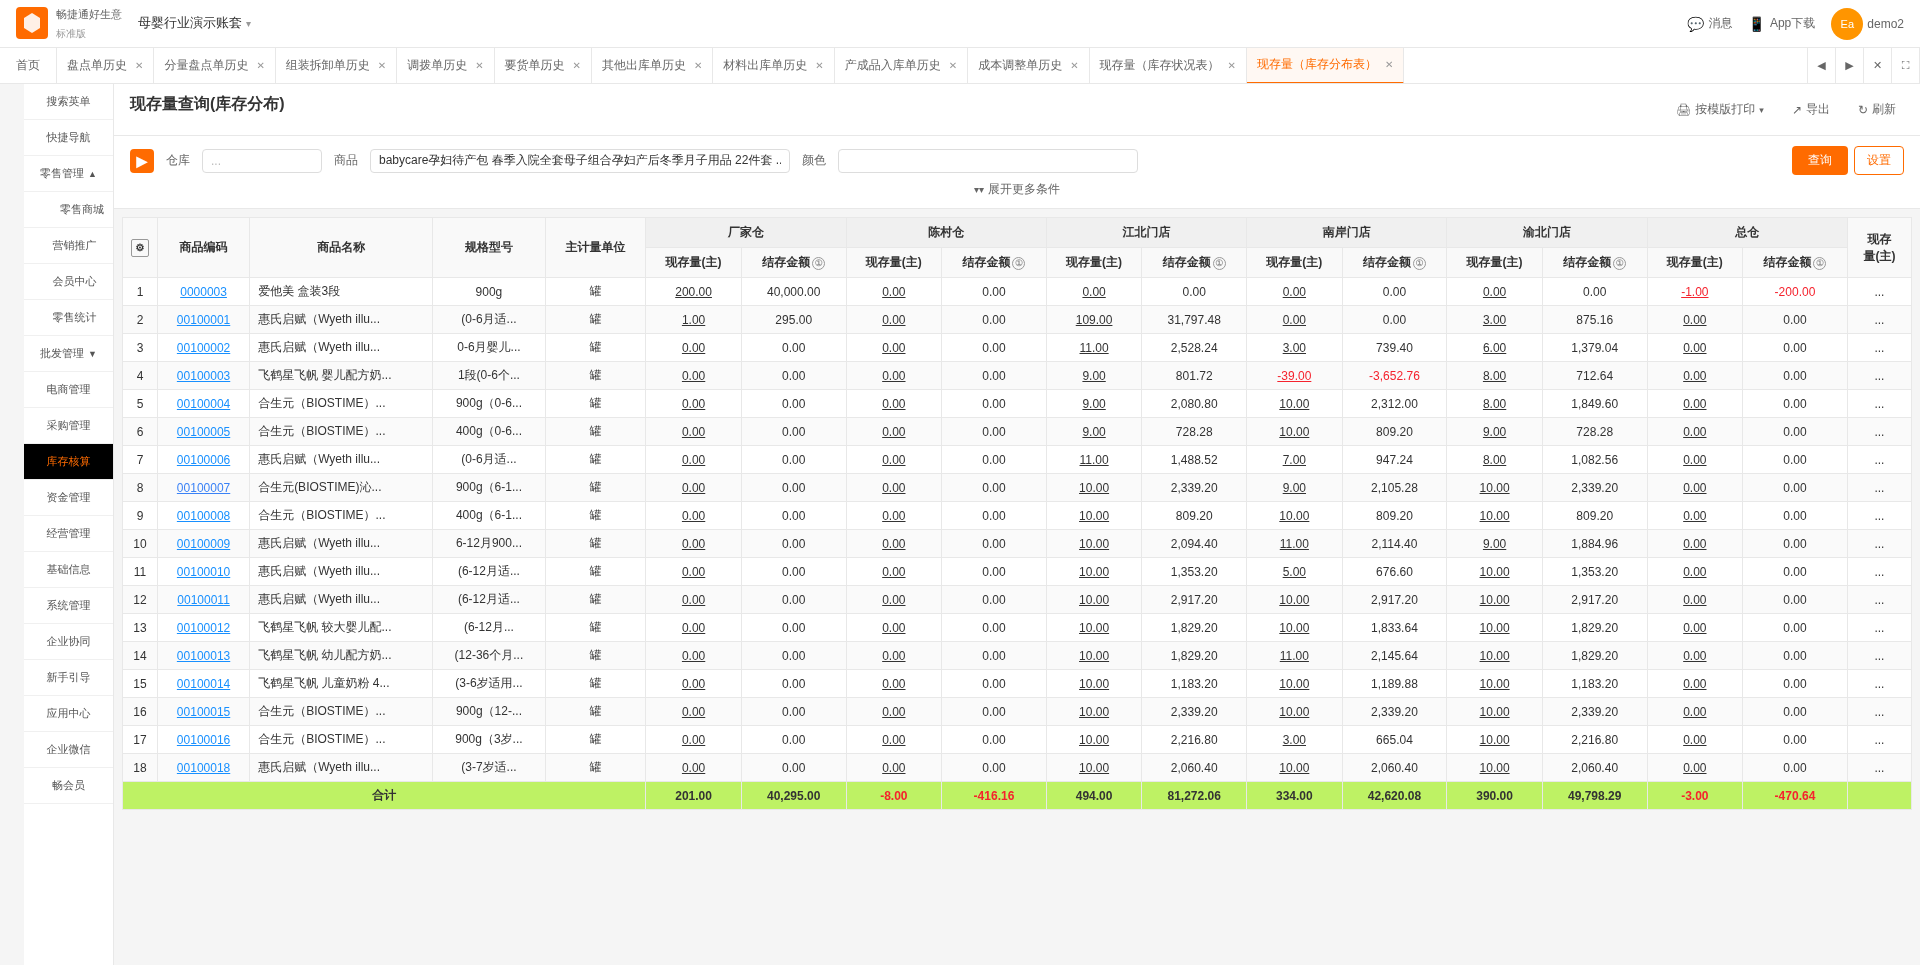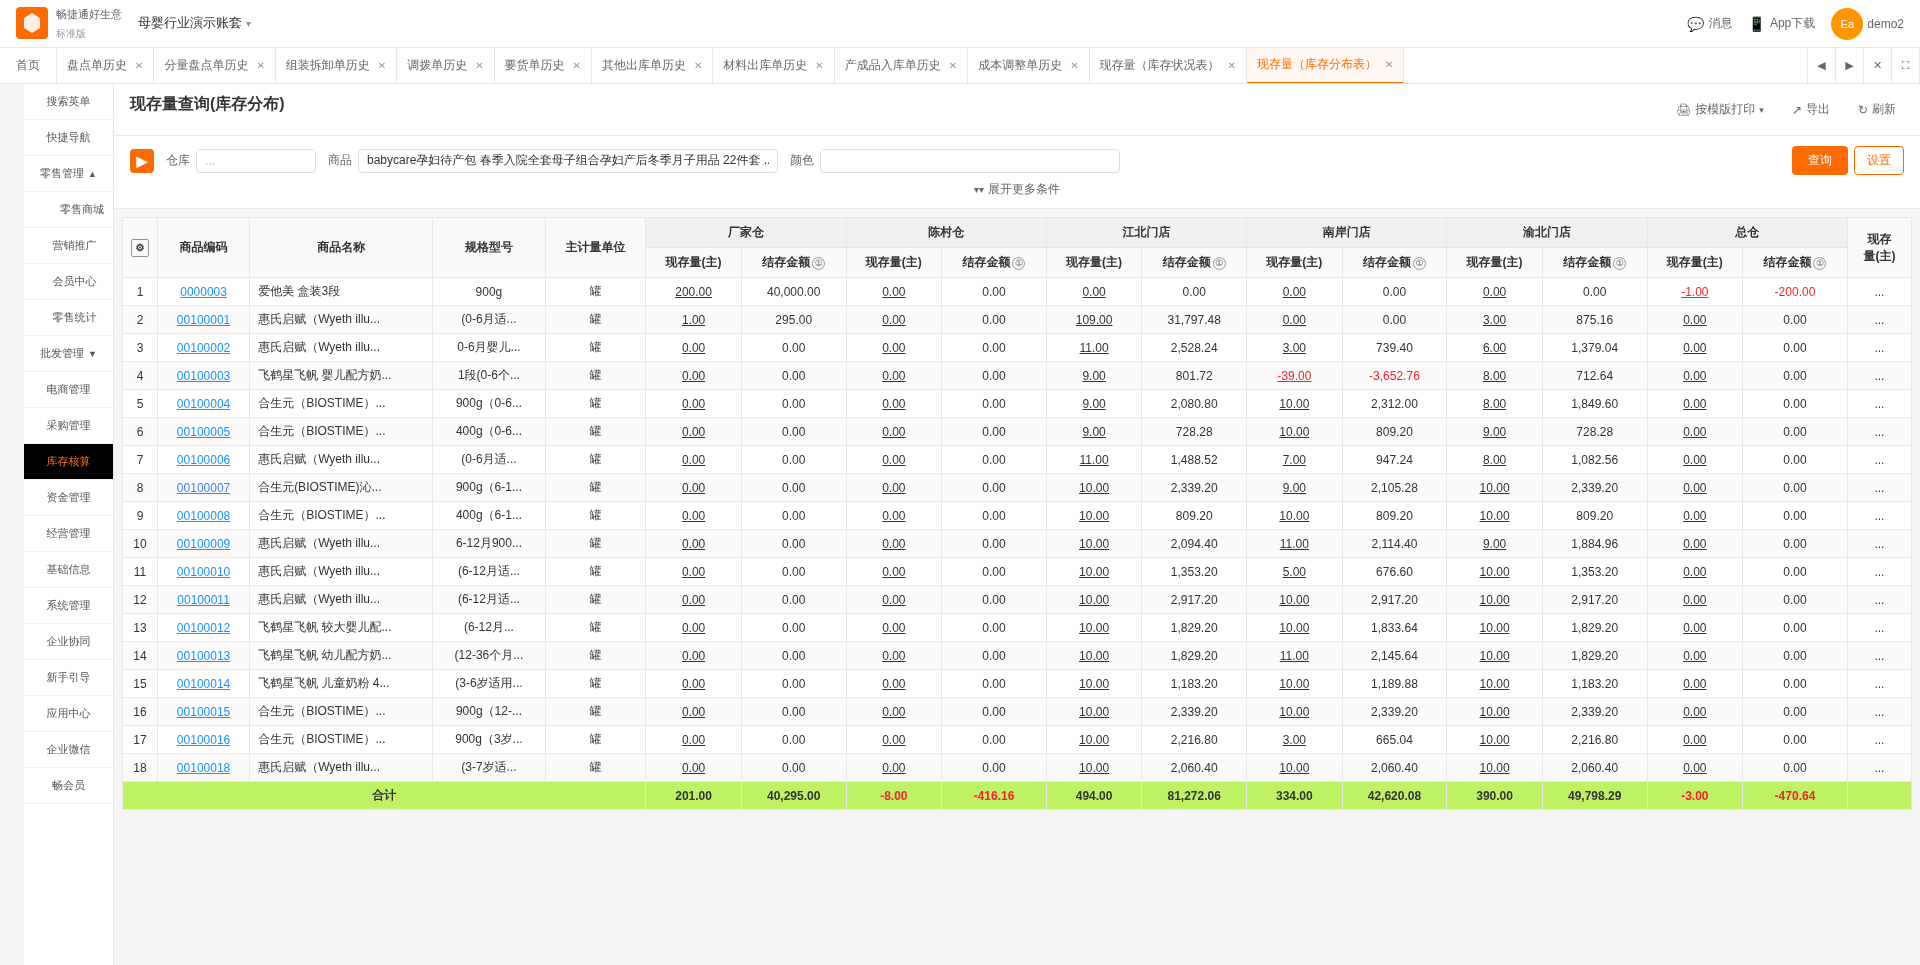--- a/index.html
+++ b/index.html
@@ -202,21 +202,21 @@
       display: flex;
       align-items: center;
       justify-content: center;
       cursor: pointer;
       font-size: 14px;
       font-weight: bold;
     }
     .filter-field {
       display: flex;
       align-items: center;
-      gap: 6px;
+      gap: 12px;
     }
     .filter-label {
       font-size: 12px;
       color: #666;
       white-space: nowrap;
     }
     .filter-input {
       border: 1px solid #ddd;
       border-radius: 4px;
       padding: 4px 8px;

